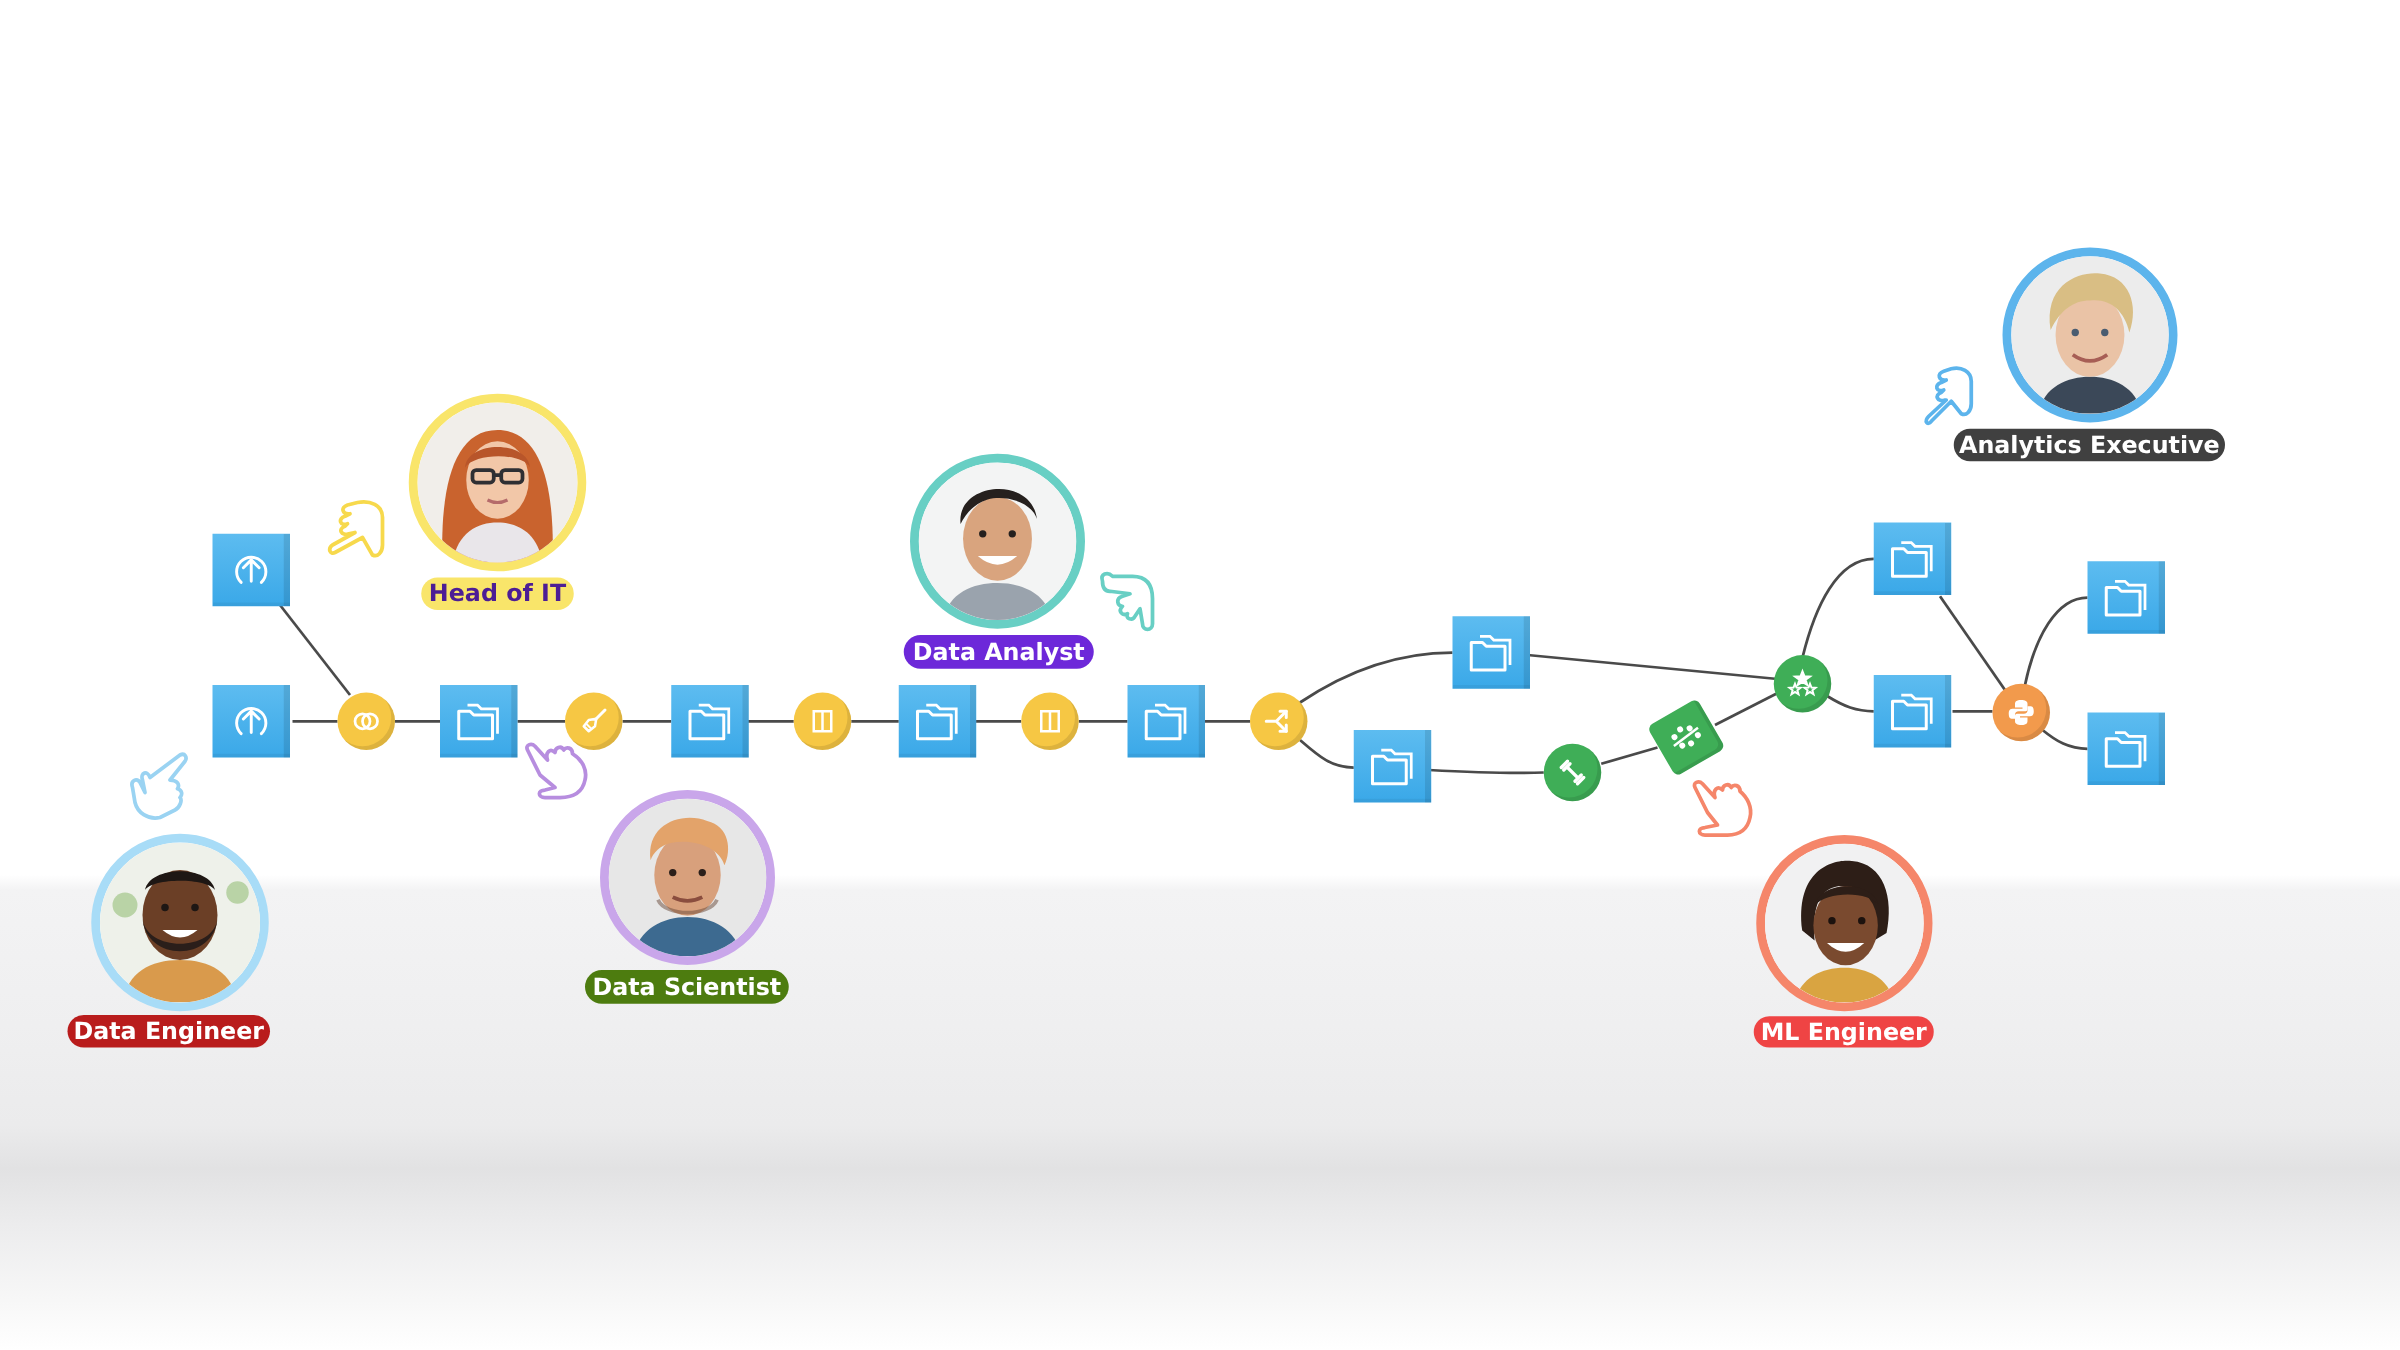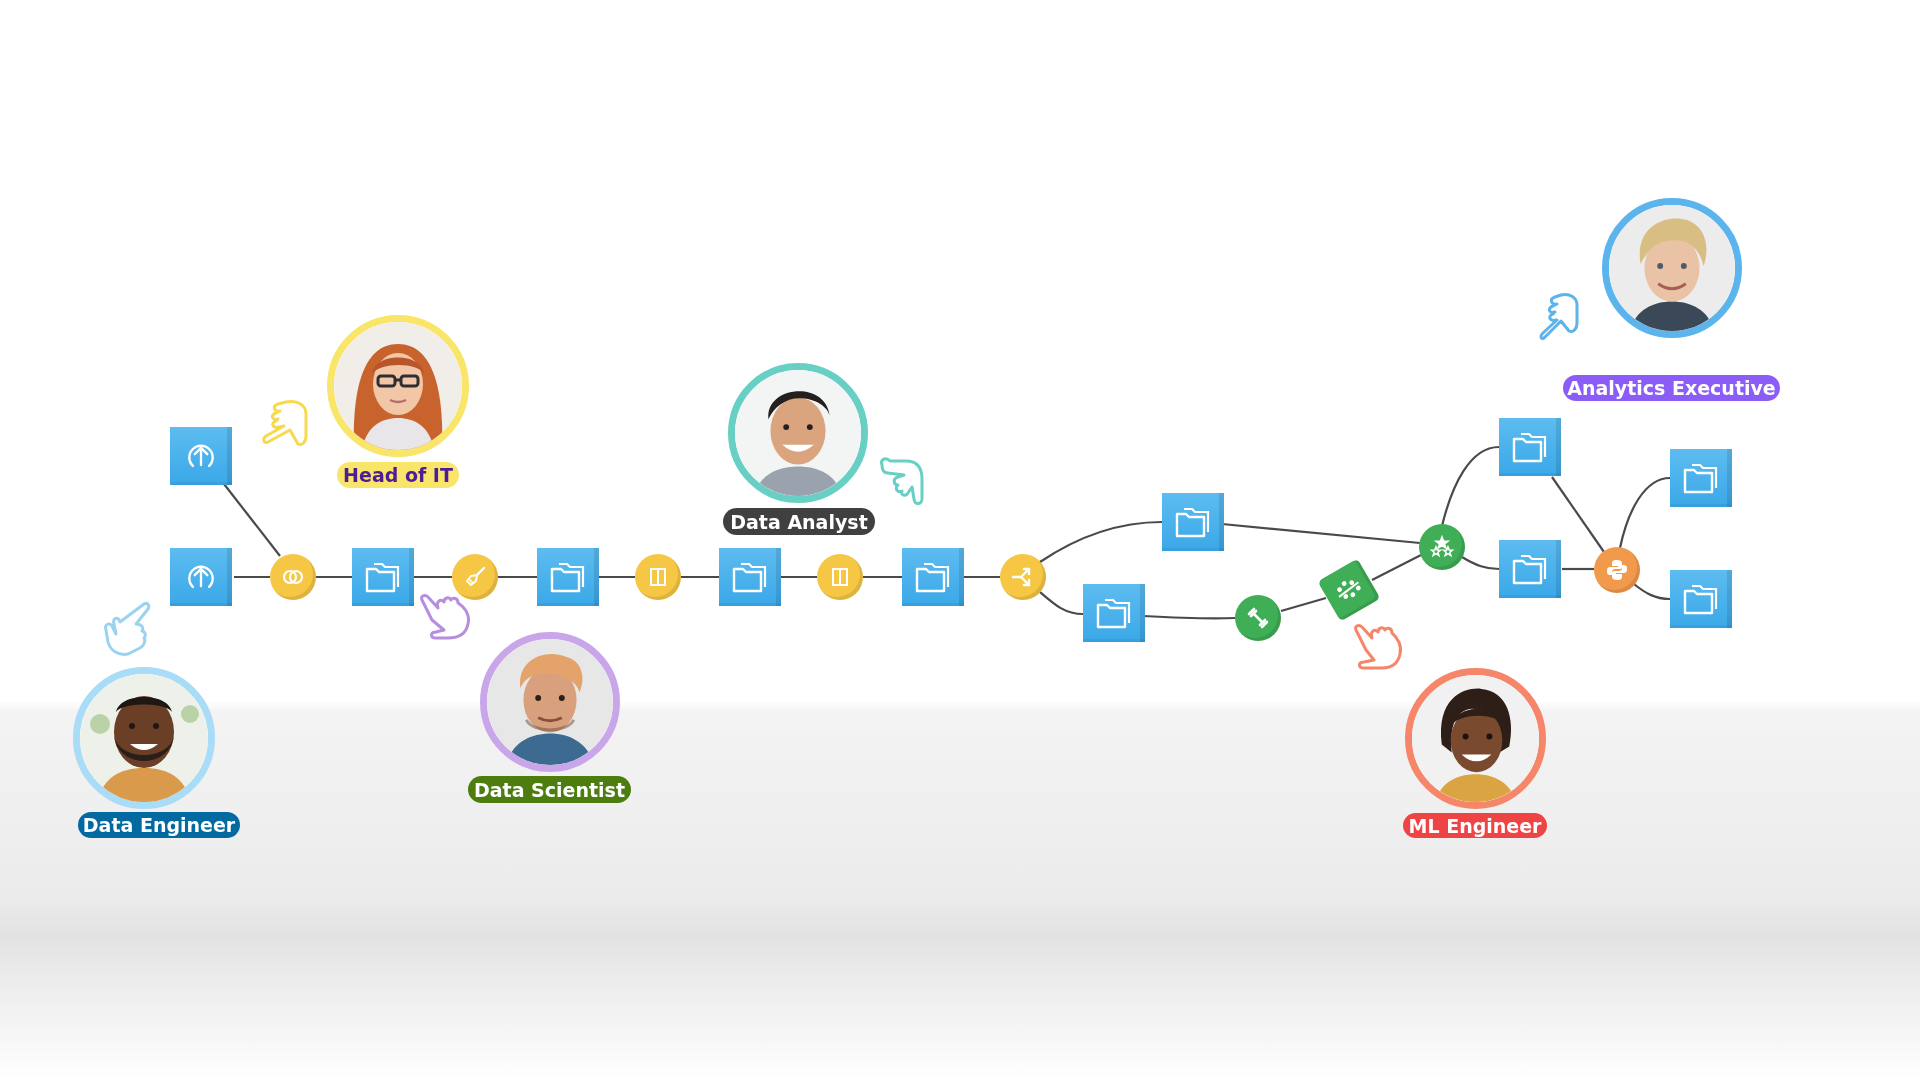--- a/index.html
+++ b/index.html
@@ -231,21 +231,21 @@
       <circle cx="110" cy="40" r="9" fill="#b9d3a6"></circle>
       <path d="M18 128 C22 104 40 94 64 94 C88 94 106 104 110 128 Z" fill="#d99a4c"></path>
       <ellipse cx="64" cy="58" rx="30" ry="36" fill="#6b3f26"></ellipse>
       <path d="M34 60 C36 96 92 96 94 60 C92 88 36 88 34 60 Z" fill="#2a1e1a"></path>
       <path d="M36 38 C40 18 88 18 92 38 C86 28 42 28 36 38 Z" fill="#1e1714"></path>
       <path d="M50 70 Q64 82 78 70 Z" fill="#fff"></path>
       <circle cx="52" cy="52" r="3" fill="#1e1714"></circle>
       <circle cx="76" cy="52" r="3" fill="#1e1714"></circle>
     </svg>
 </div>
-<div class="pill" style="left:78px;top:812px;width:162px;height:26px;background:#0369a1;">Data Engineer</div>
+<div class="pill" style="left:54px;top:812px;width:162px;height:26px;background:#b91c1c;">Data Engineer</div>
 <div class="hand" style="left:104px;top:600px;width:48px;height:56px;">
   <svg viewBox="0 0 48 56">
       <path d="M40 4 C44 2 46 6 44 9 L32 24 C38 24 40 28 38 31 C42 32 42 36 40 38 C42 40 40 46 36 48 L24 54 C14 56 6 50 4 42 L2 30 C0 24 6 22 8 26 L12 34 L10 24 C8 18 14 16 16 22 Z" fill="none" stroke="#9ad3f2" stroke-width="3" stroke-linejoin="round"></path>
     </svg>
 </div>
 
 <div class="avatar" style="left:480px;top:632px;width:140px;height:140px;border-color:#c9a6ea;">
   <svg class="face" viewBox="0 0 128 128">
       <rect width="128" height="128" fill="#e7e7e7"></rect>
       <path d="M20 128 C24 106 44 96 64 96 C84 96 104 106 108 128 Z" fill="#3d6a90"></path>
@@ -268,21 +268,21 @@
   <svg class="face" viewBox="0 0 128 128">
       <rect width="128" height="128" fill="#f3f4f4"></rect>
       <path d="M20 128 C24 106 44 98 64 98 C84 98 104 106 108 128 Z" fill="#9aa3ad"></path>
       <ellipse cx="64" cy="62" rx="28" ry="34" fill="#d9a47e"></ellipse>
       <path d="M34 50 C30 16 92 10 96 46 C92 32 70 26 56 30 C44 34 38 42 34 50 Z" fill="#25201e"></path>
       <circle cx="52" cy="58" r="3" fill="#25201e"></circle>
       <circle cx="76" cy="58" r="3" fill="#25201e"></circle>
       <path d="M48 76 Q64 90 80 76 Z" fill="#fff"></path>
     </svg>
 </div>
-<div class="pill" style="left:723px;top:508px;width:152px;height:27px;background:#404040;">Data Analyst</div>
+<div class="pill" style="left:723px;top:508px;width:152px;height:27px;background:#6d28d9;">Data Analyst</div>
 <div class="hand" style="left:878px;top:455px;width:48px;height:50px;">
   <svg viewBox="0 0 48 50">
       <path d="M4 10 C2 4 8 2 12 6 L28 6 C40 6 44 14 44 24 L44 44 C44 50 36 50 36 44 L34 32 L30 38 C28 42 22 40 24 36 C20 38 16 34 20 30 C16 30 14 24 20 22 L26 20 L10 18 C4 18 4 12 4 10 Z" fill="none" stroke="#68cfc4" stroke-width="3" stroke-linejoin="round"></path>
     </svg>
 </div>
 
 <div class="avatar" style="left:1405px;top:668px;width:141px;height:141px;border-color:#f5866a;">
   <svg class="face" viewBox="0 0 128 128">
       <rect width="128" height="128" fill="#f1f1f2"></rect>
       <path d="M24 128 C28 108 46 100 64 100 C82 100 100 108 104 128 Z" fill="#d9a441"></path>
@@ -305,18 +305,18 @@
   <svg class="face" viewBox="0 0 128 128">
       <rect width="128" height="128" fill="#ececec"></rect>
       <path d="M22 128 C26 106 46 98 64 98 C82 98 102 106 106 128 Z" fill="#3b4858"></path>
       <ellipse cx="64" cy="64" rx="28" ry="34" fill="#eac3a6"></ellipse>
       <path d="M32 60 C26 22 56 12 72 14 C96 16 104 40 96 62 C92 44 80 34 64 36 C50 36 40 44 32 60 Z" fill="#d9be84"></path>
       <circle cx="52" cy="62" r="3" fill="#4a5c70"></circle>
       <circle cx="76" cy="62" r="3" fill="#4a5c70"></circle>
       <path d="M50 80 Q64 90 78 80" stroke="#a75e55" stroke-width="3" fill="none"></path>
     </svg>
 </div>
-<div class="pill" style="left:1563px;top:343px;width:217px;height:26px;background:#8b5cf6;margin-top:32px;">Analytics Executive</div>
+<div class="pill" style="left:1563px;top:343px;width:217px;height:26px;background:#404040;">Analytics Executive</div>
 <div class="hand" style="left:1539px;top:291px;width:46px;height:52px;">
   <svg viewBox="0 0 46 52">
       <path d="M6 46 L22 30 L30 40 C34 42 38 38 38 32 L38 14 C38 6 30 2 22 4 L16 6 C10 8 12 14 18 13 L14 15 C8 17 10 23 16 21 L14 23 C8 25 11 31 17 29 L18 29 L4 42 C0 46 3 50 6 46 Z" fill="none" stroke="#5cb4ec" stroke-width="3" stroke-linejoin="round"></path>
     </svg>
 </div>
 
 </body></html>

